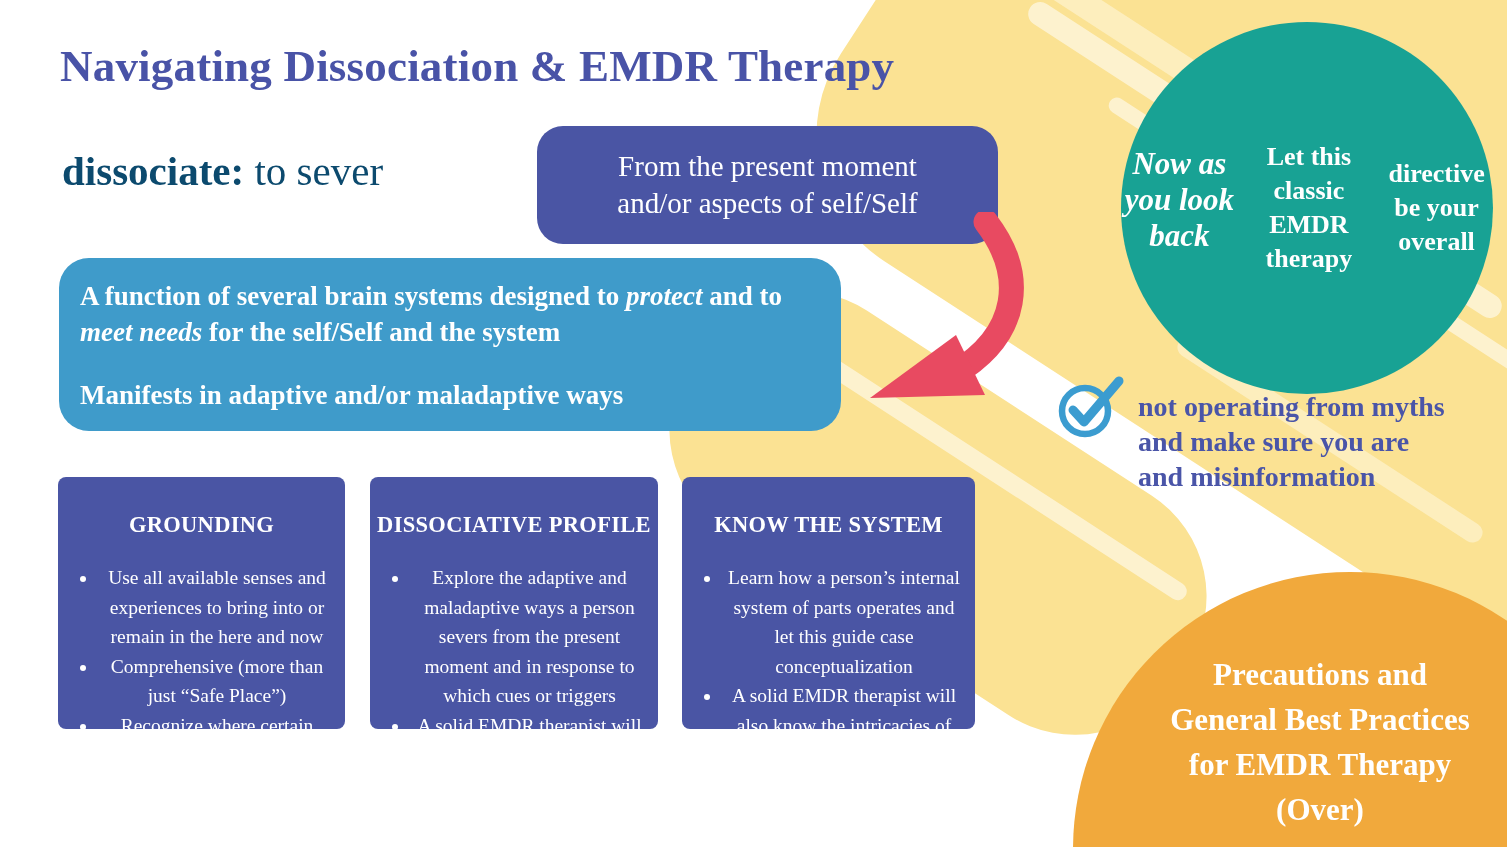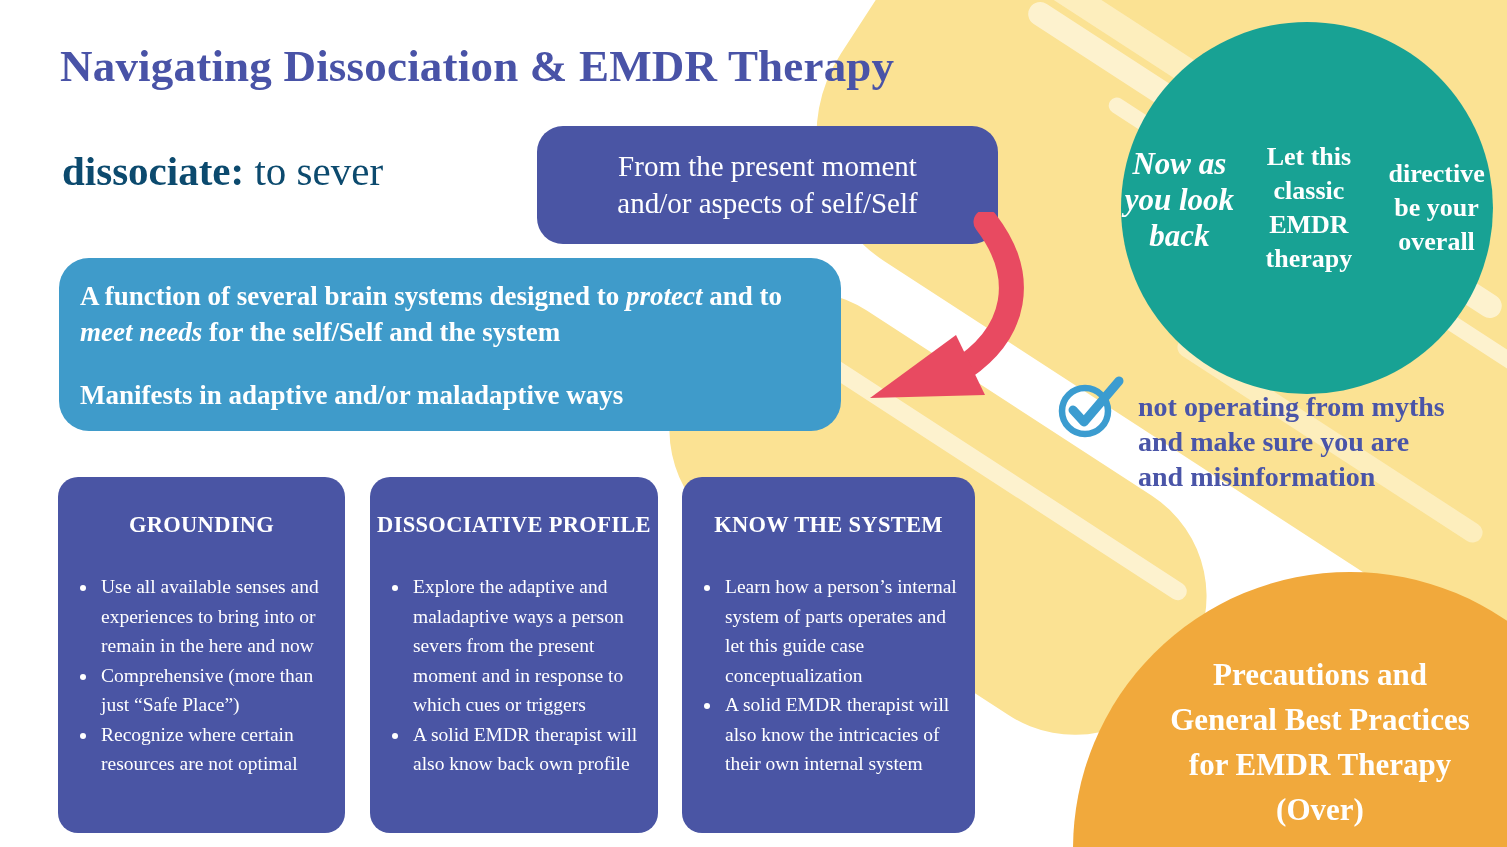--- a/index.html
+++ b/index.html
@@ -37,26 +37,26 @@
   .arrow-svg{position:absolute;left:850px;top:212px;width:190px;height:210px;}
   
   .look-back{position:absolute;left:1121px;top:22px;width:372px;height:372px;border-radius:50%;background:#18a294;
         color:#fff;display:flex;align-items:center;justify-content:center;text-align:center;}
   .look-back .lb-heading{font-size:31px;font-weight:700;font-style:italic;margin-bottom:16px;}
   .look-back .lb-line{font-size:26px;font-weight:700;line-height:34px;}
   
   .check-svg{position:absolute;left:1058px;top:374px;width:72px;height:66px;}
   .bias-note{position:absolute;left:1138px;top:389px;font-size:28px;font-weight:700;color:#4a55a8;line-height:35px;}
   
-  .card{position:absolute;top:477px;height:356px;background:#4a55a4;border-radius:20px;color:#fff;box-sizing:border-box;}
+  .card{position:absolute;top:477px;height:252px;background:#4a55a4;border-radius:8px;color:#fff;box-sizing:border-box;}
   .card-1{left:58px;width:287px;}
   .card-2{left:370px;width:288px;}
   .card-3{left:682px;width:293px;}
   .card .card-title{margin-top:35px;text-align:center;font-size:22.5px;font-weight:700;letter-spacing:.3px;}
-  .card ul{margin:34px 0 0;padding:0 12px 0 40px;font-size:19.5px;line-height:29.5px;font-weight:400;}
+  .card ul{margin:25px 0 0;padding:0 12px 0 40px;font-size:19.5px;line-height:29.5px;font-weight:400;text-align:center;}
   .card li{padding-left:3px;}
   
   .precautions{position:absolute;left:1073px;top:572px;width:554px;height:554px;border-radius:50%;background:#f1a93c;color:#fff;}
   .precautions .p-lines{position:absolute;left:12px;top:80px;width:470px;text-align:center;font-size:31px;font-weight:700;line-height:45px;}
 </style>
 </head>
 <body>
 
 <div class="canvas">
 

